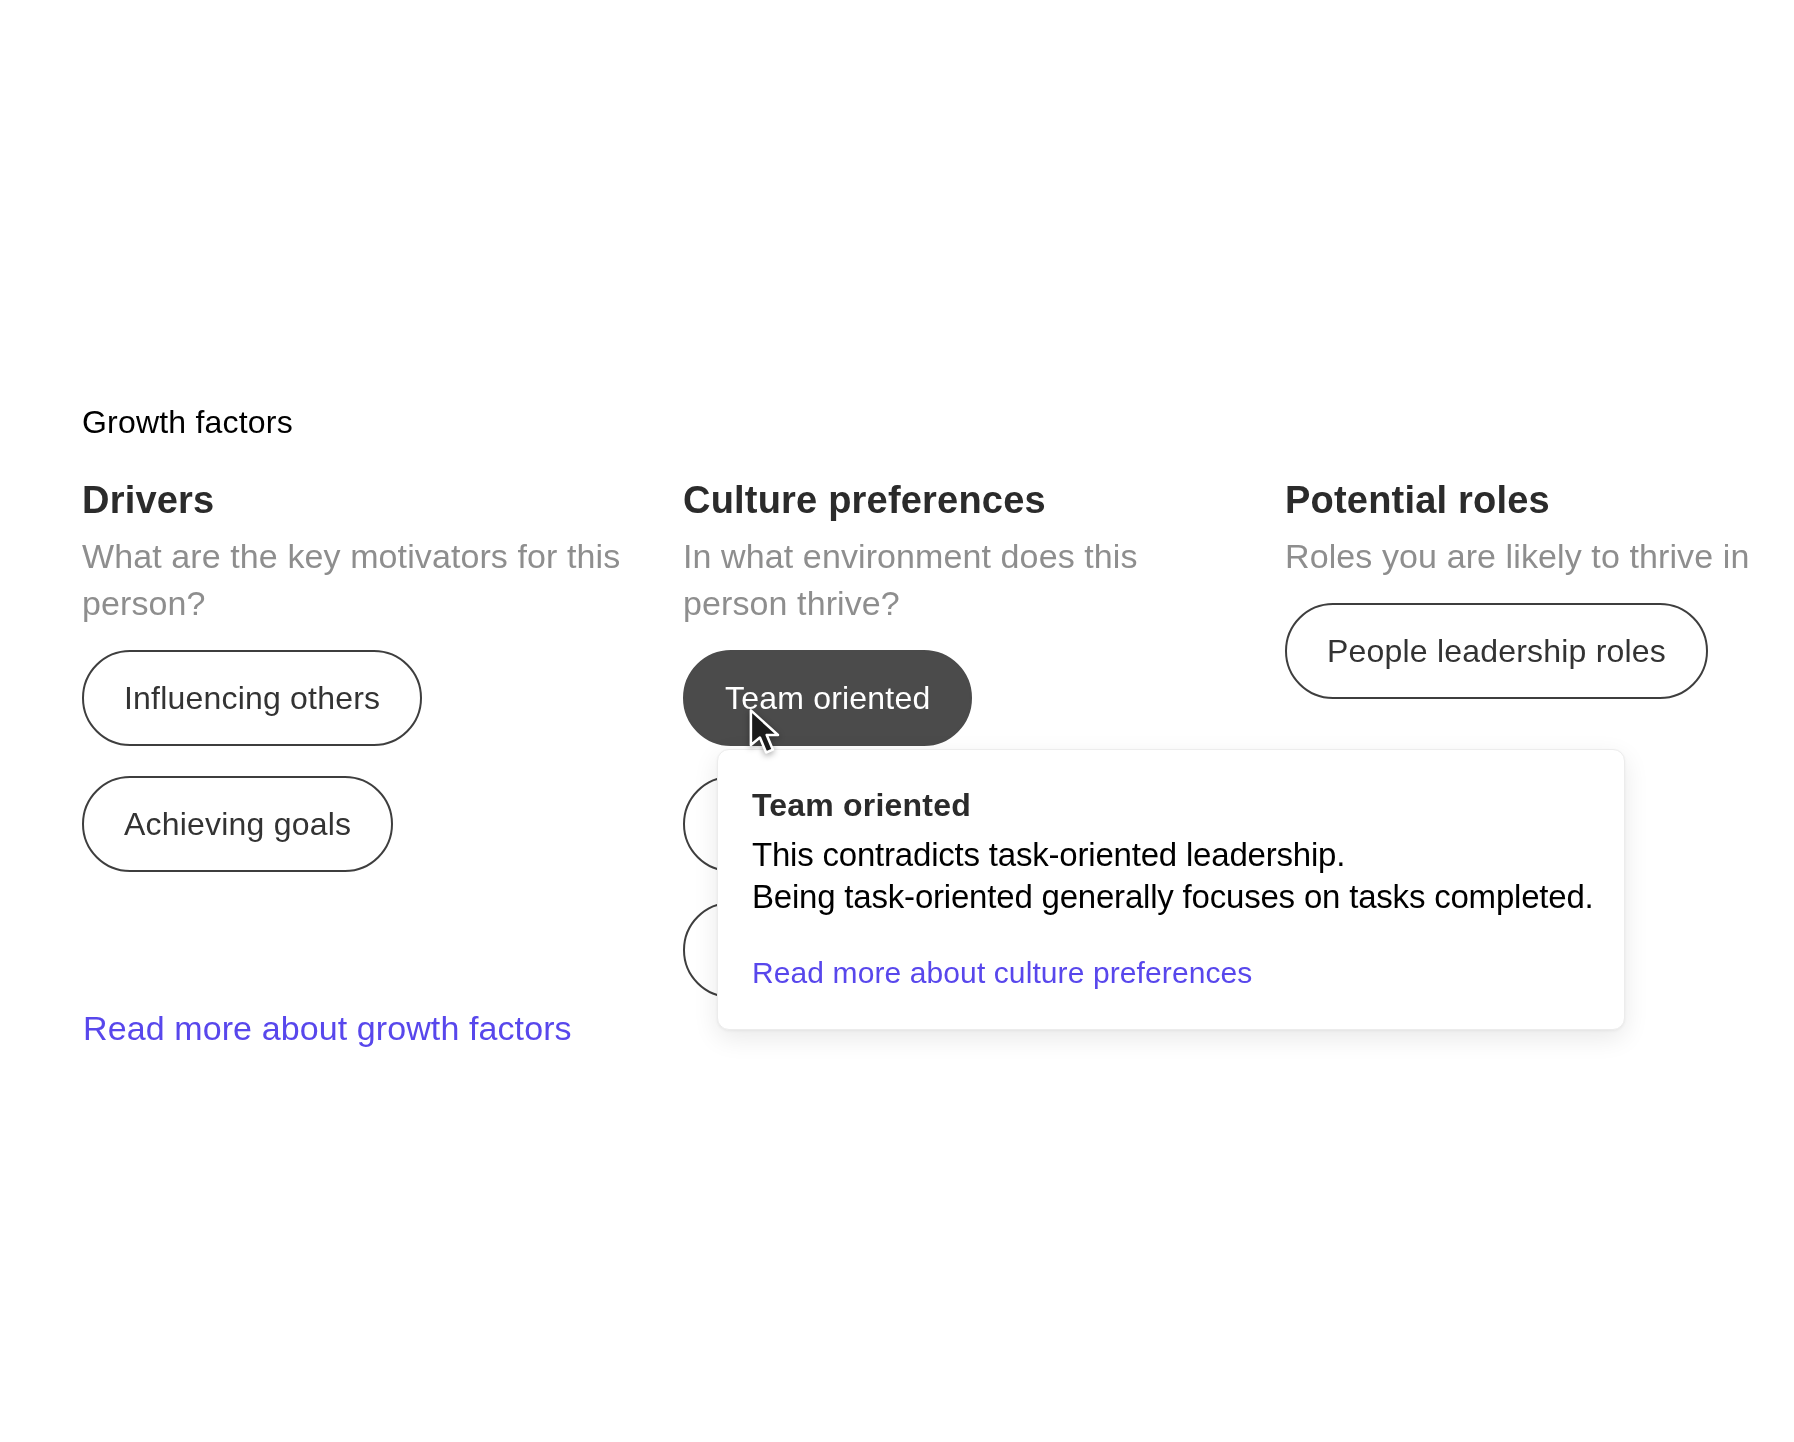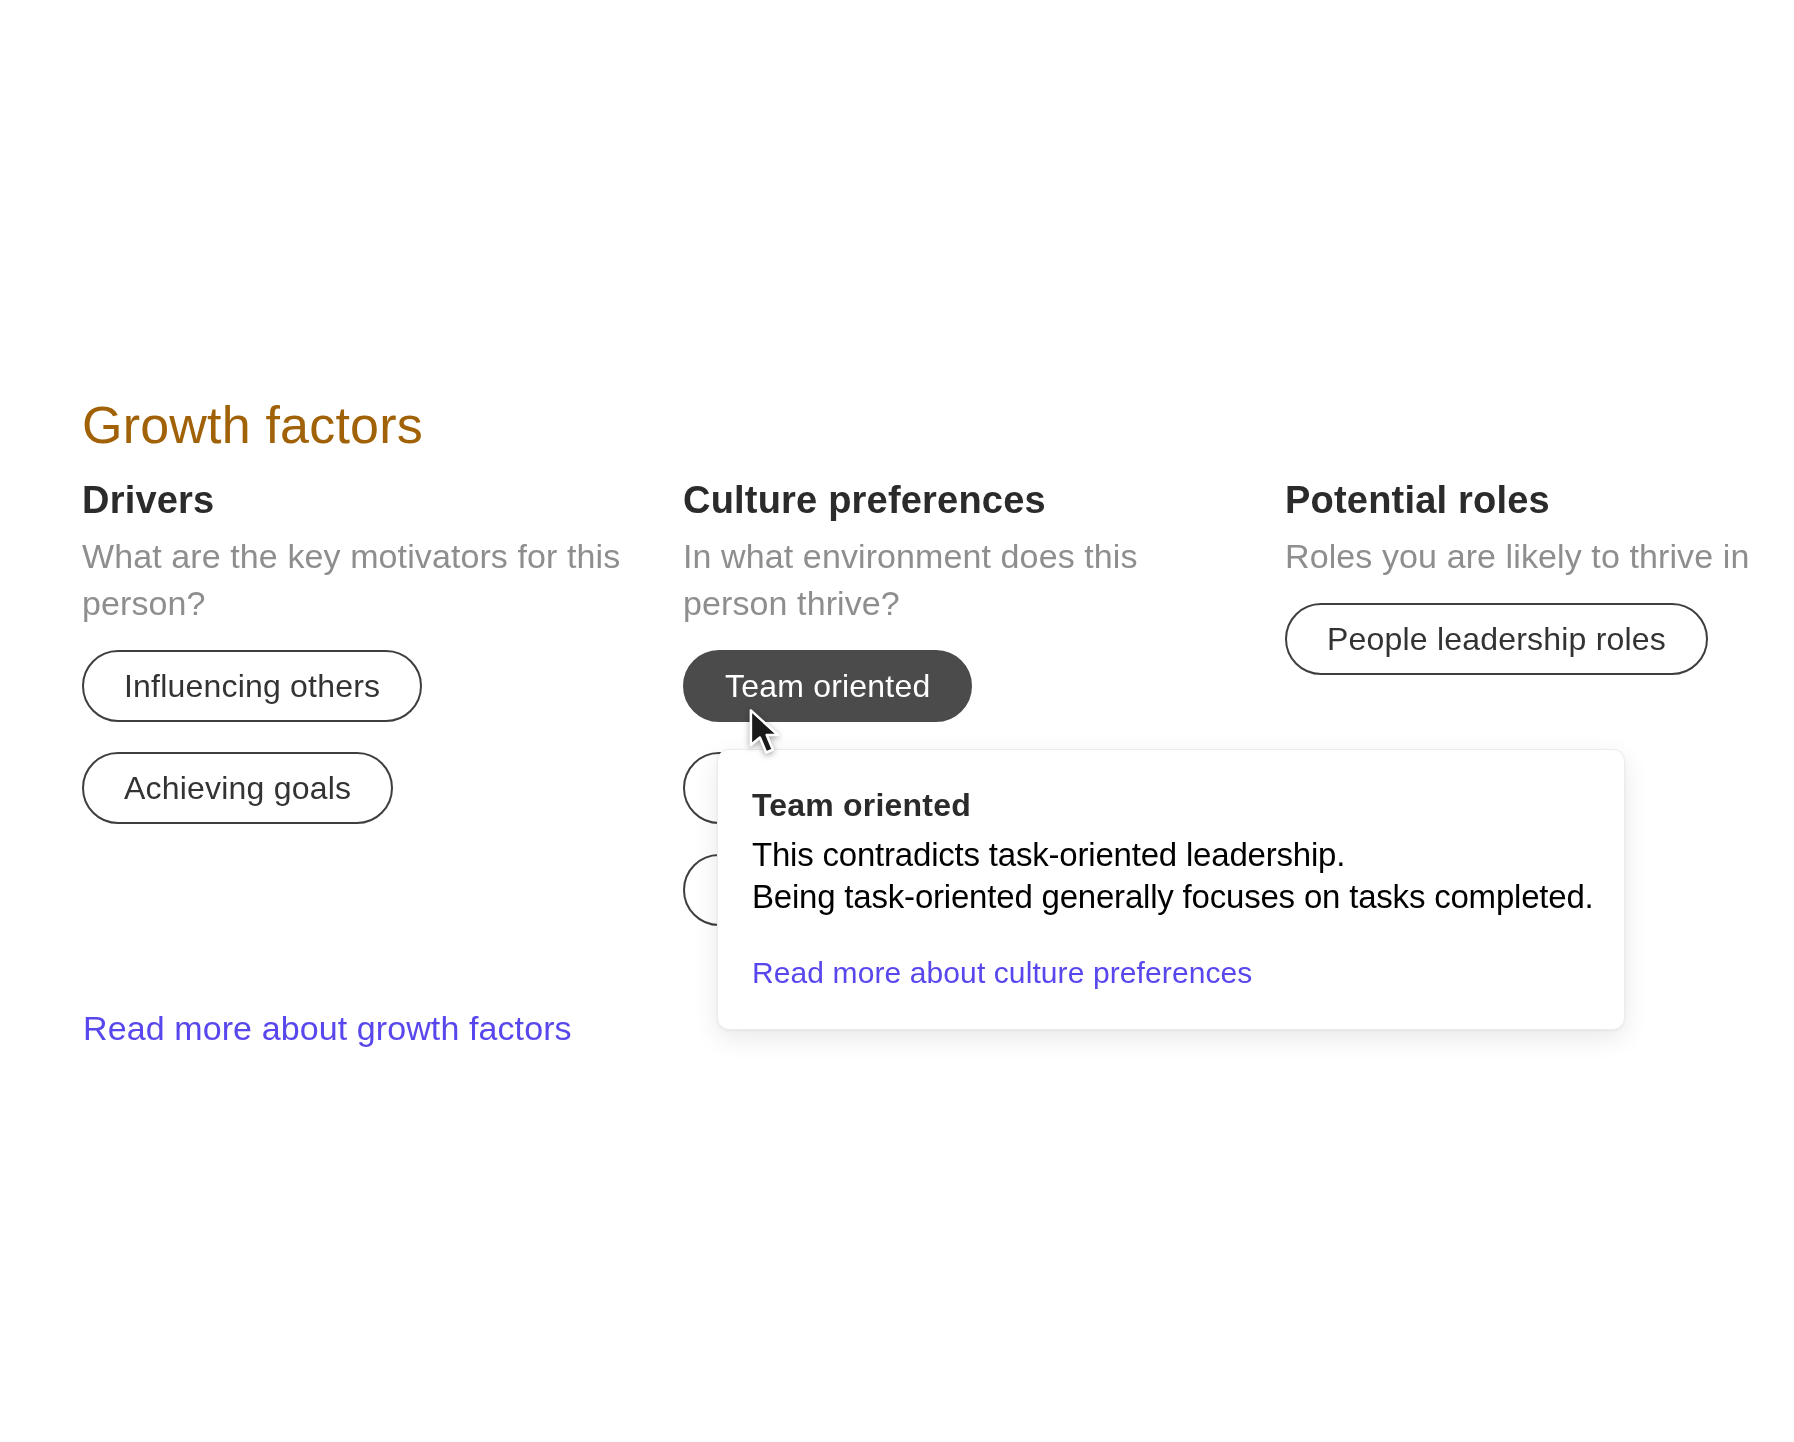--- a/index.html
+++ b/index.html
@@ -6,23 +6,23 @@
   html, body { background: #ffffff; }
   body {
     width: 1794px; height: 1442px;
     position: relative; overflow: hidden;
     font-family: "Liberation Sans", sans-serif;
     color: #2c2c2c;
   }
   .stage { position: absolute; inset: 0; }
 
   .page-title {
-    position: absolute; left: 82px; top: 395px;
-    font-size: 52px; font-weight: 500; letter-spacing: 0.2px;
-    color: #a16207;
+    position: absolute; left: 82px; top: 404px;
+    font-size: 32px; font-weight: 500; letter-spacing: 0.2px;
+    color: #000000;
   }
 
   .col { position: absolute; top: 478px; }
   .col-drivers { left: 82px;  width: 570px; }
   .col-culture { left: 683px; width: 580px; }
   .col-roles   { left: 1285px; width: 470px; }
 
   .col h2 {
     font-size: 38px; font-weight: 600; color: #2b2b2b;
     line-height: 44px; letter-spacing: 0.2px;
@@ -36,21 +36,21 @@
   .col-culture .sub { width: 568px; }
   .col-roles .sub { white-space: nowrap; }
 
   .pills { position: absolute; left: 0; }
   .col-drivers .pills, .col-culture .pills { top: 172px; }
   .col-roles .pills { top: 125px; }
 
   .pill {
     display: flex; align-items: center; justify-content: center;
     width: max-content;
-    height: 72px; padding: 0 40px;
+    height: 96px; padding: 0 40px;
     border: 2px solid #3e3e3e; border-radius: 999px;
     background: #ffffff;
     font-family: "Liberation Sans", sans-serif;
     font-size: 32px; color: #333333; letter-spacing: 0.2px;
     margin-bottom: 30px; cursor: pointer; text-align: center;
   }
   .col-roles .pill { margin-bottom: 28px; }
   .pill.dark {
     background: #4b4b4b; border-color: #4b4b4b; color: #ffffff;
   }

